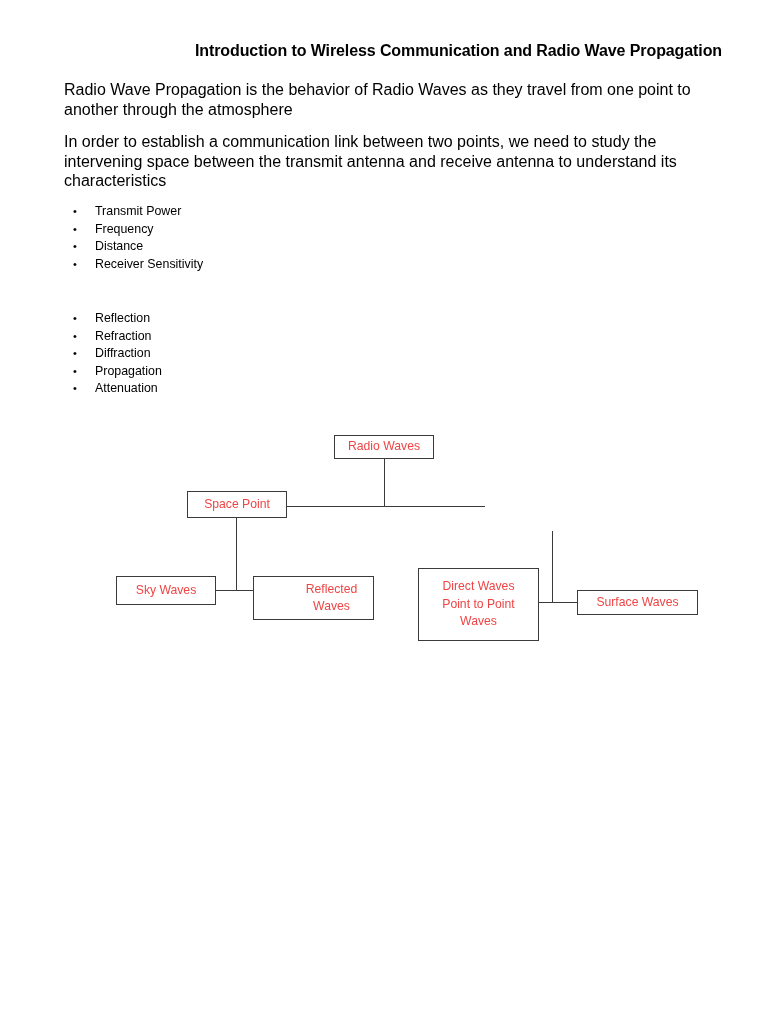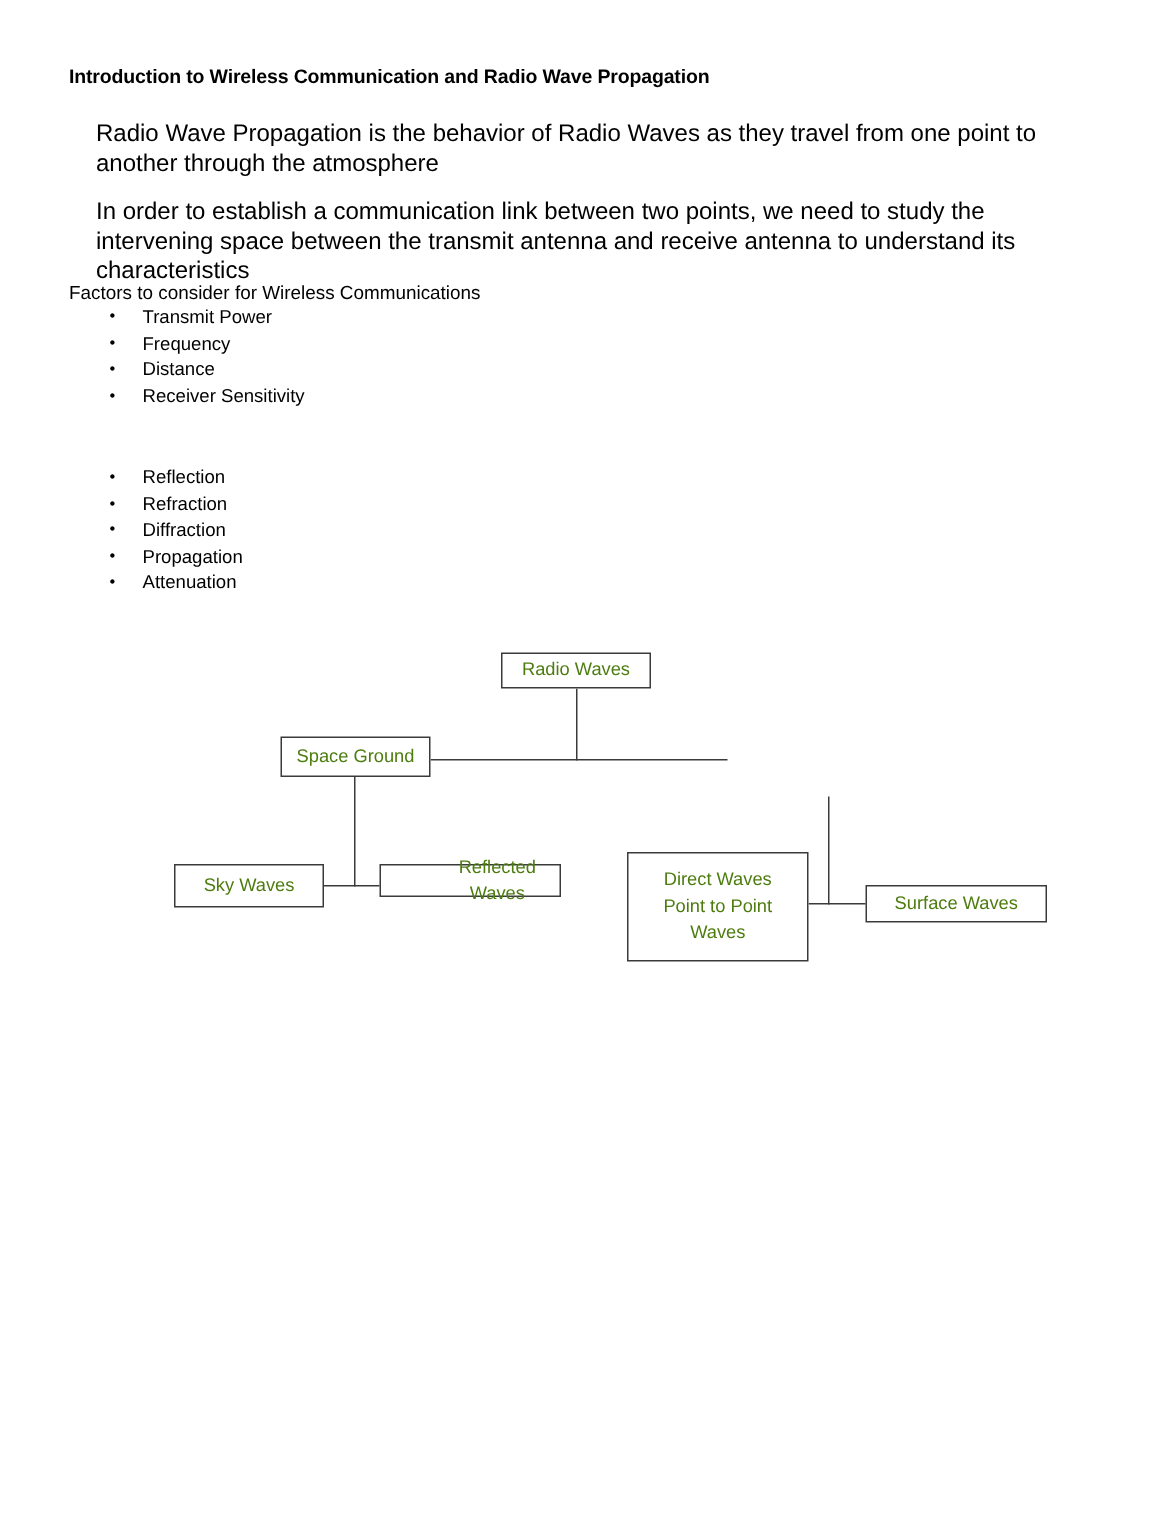--- a/index.html
+++ b/index.html
@@ -16,22 +16,22 @@
     color: #000000;
     overflow: hidden;
   }
 
   
   .doc-title {
     position: absolute;
     left: 46px;
     top: 42px;
     width: 676px;
-    text-align: left;
-    font-size: 13px;
+    text-align: right;
+    font-size: 16px;
     font-weight: bold;
     letter-spacing: -0.1px;
     line-height: 18px;
   }
   .para {
     position: absolute;
     left: 64px;
     width: 672px;
     font-size: 16px;
     line-height: 19.5px;
@@ -85,21 +85,21 @@
     position: absolute;
     box-sizing: border-box;
     border: 1.4px solid #3a3a3a;
     background: #ffffff;
     display: flex;
     align-items: center;
     justify-content: center;
     text-align: center;
     font-size: 12.2px;
     line-height: 17.5px;
-    color: #4d7c0f;
+    color: #ef4444;
     z-index: 2;
   }
   .connector {
     position: absolute;
     background: #3a3a3a;
     z-index: 1;
   }
   .conn-h { height: 1.4px; }
   .conn-v { width: 1.4px; }
 </style>
@@ -107,21 +107,20 @@
 <body>
 
 <div class="page">
 
   <div class="doc-title">Introduction to Wireless Communication and Radio Wave Propagation</div>
 
   <div class="para para-1">Radio Wave Propagation is the behavior of Radio Waves as they travel from one point to another through the atmosphere</div>
 
   <div class="para para-2">In order to establish a communication link between two points, we need to study the intervening space between the transmit antenna and receive antenna to understand its characteristics</div>
 
-  <div class="heading-line heading-1">Factors to consider for Wireless Communications</div>
 
   <ul class="bullet-list list-1">
     <li>
       <span class="dot">•</span>
       <span>Transmit Power</span>
     </li>
     <li>
       <span class="dot">•</span>
       <span>Frequency</span>
     </li>
@@ -171,29 +170,29 @@
 
     <div class="connector conn-v" style="left:552px; top:531px; height:72px;"></div>
 
     <div class="connector conn-h" style="left:539px; top:602px; width:39px;"></div>
 
     <div class="node" style="left:334px; top:435px; width:100px; height:24px;">
       <span>Radio Waves</span>
     </div>
 
     <div class="node" style="left:187px; top:491px; width:100px; height:27px;">
-      <span>Space Ground</span>
+      <span>Space Point</span>
     </div>
 
 
     <div class="node" style="left:116px; top:576px; width:100px; height:29px;">
       <span>Sky Waves</span>
     </div>
 
-    <div class="node" style="left:253px; top:576px; width:121px; height:22px;padding-left:36px;">
+    <div class="node" style="left:253px; top:576px; width:121px; height:44px;padding-left:36px;">
       <span>Reflected Waves</span>
     </div>
 
     <div class="node" style="left:418px; top:568px; width:121px; height:73px; flex-direction:column;">
       <span>Direct Waves</span>
       <span>Point to Point</span>
       <span>Waves</span>
     </div>
 
     <div class="node" style="left:577px; top:590px; width:121px; height:25px;">

